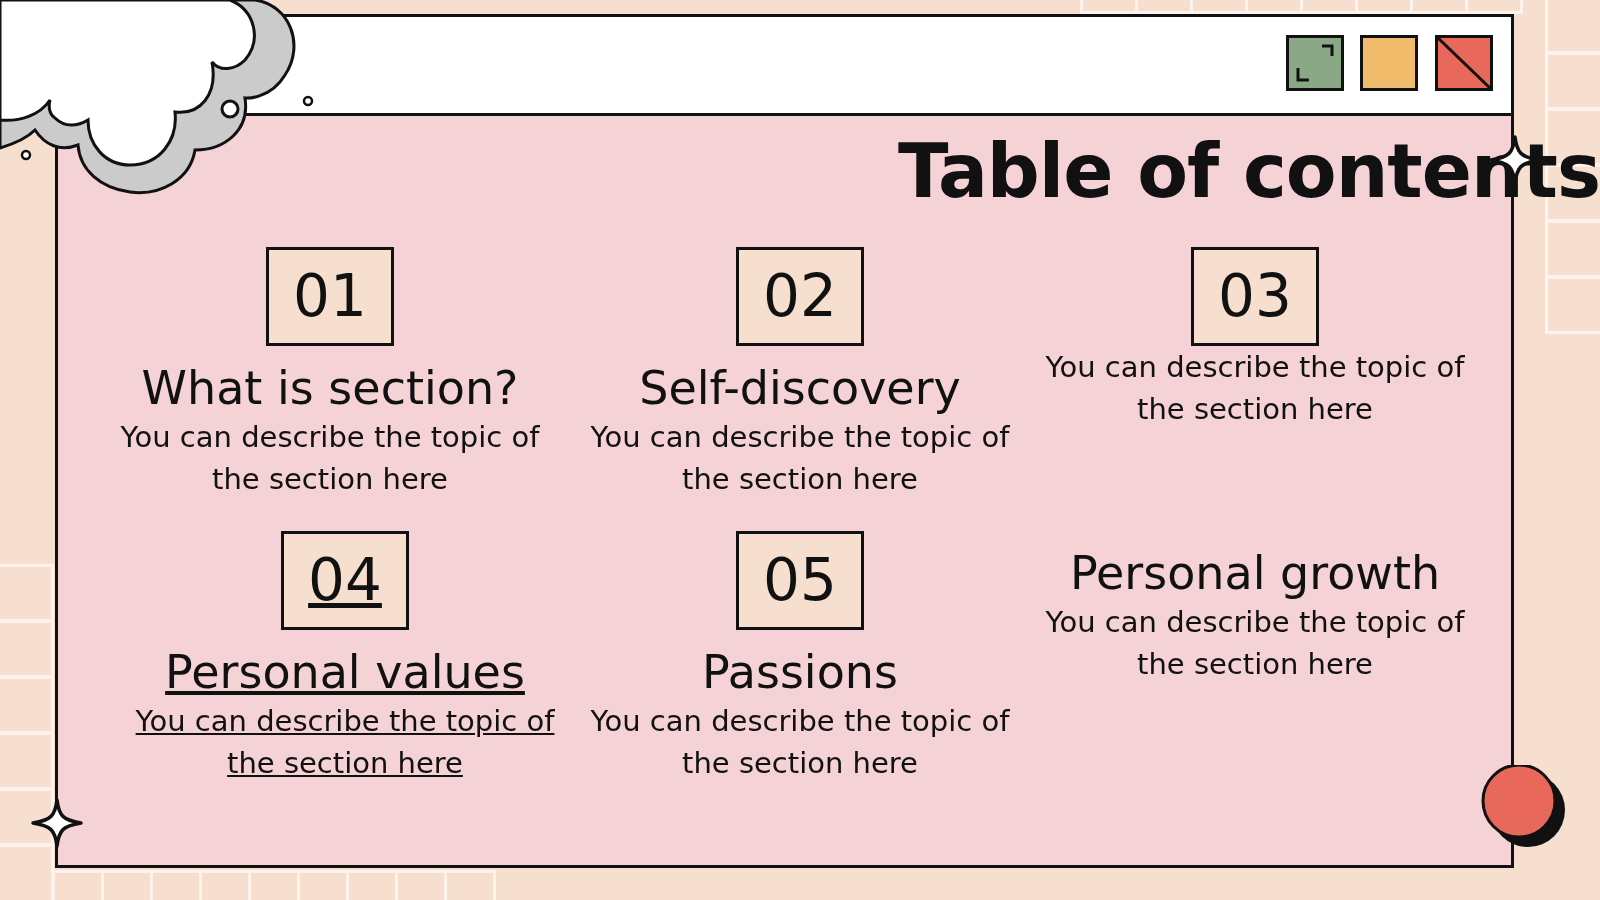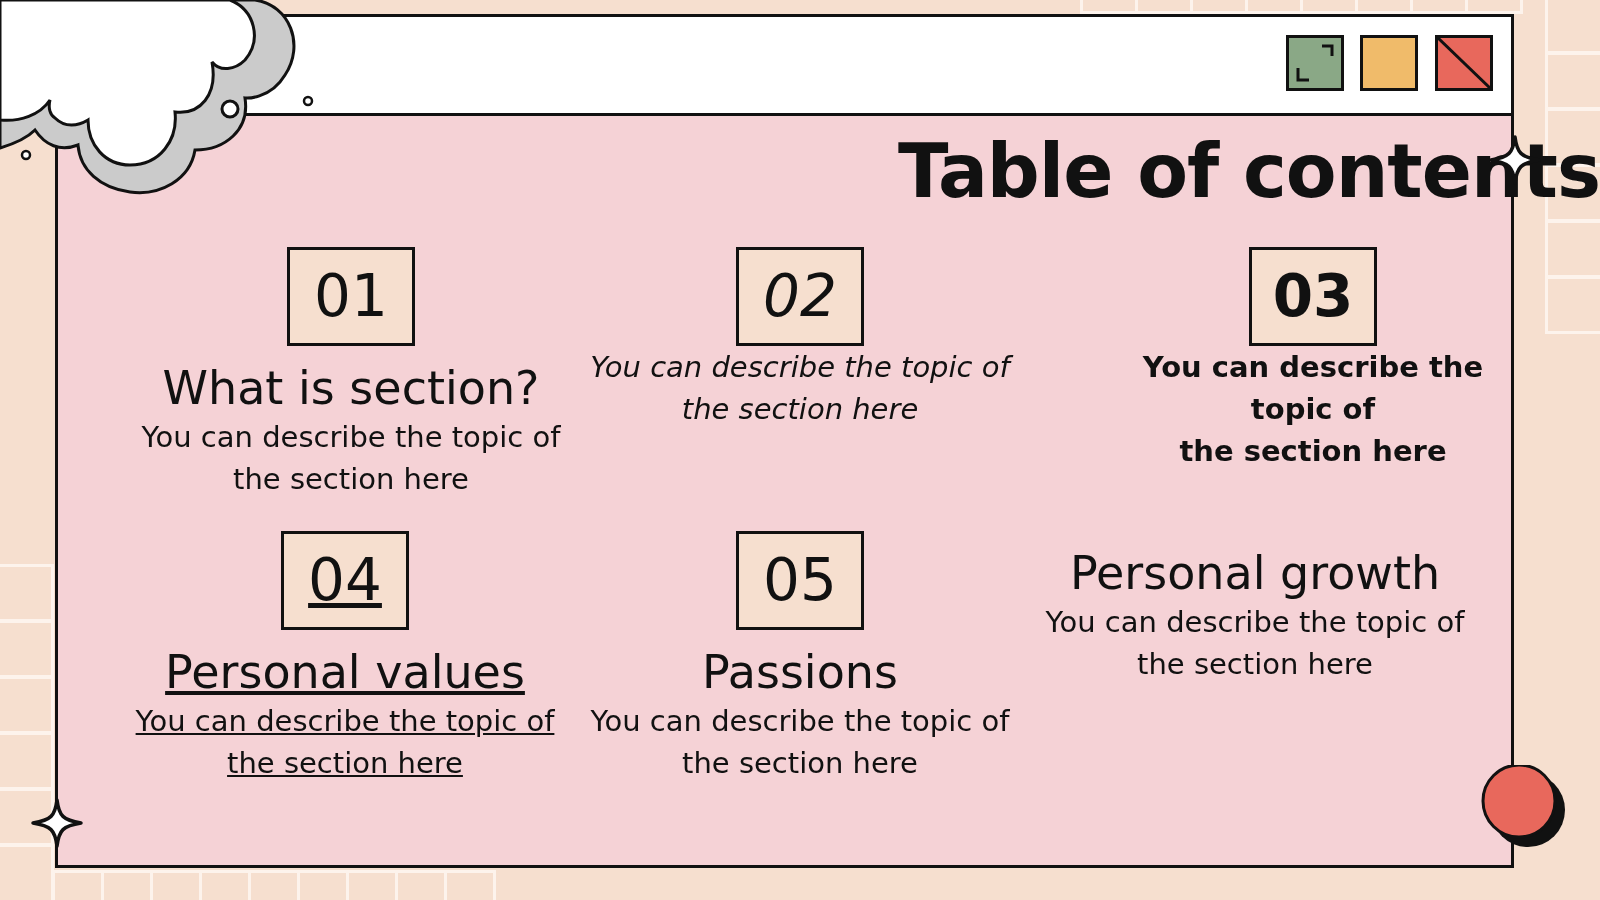--- a/index.html
+++ b/index.html
@@ -86,32 +86,33 @@
     <div class="ctrl close" style="background:#e8685c;">
       <svg width="52" height="50" viewBox="0 0 52 50" style="position:absolute;left:0;top:0;">
         <line x1="0" y1="0" x2="52" y2="50" stroke="#111" stroke-width="3"></line>
       </svg>
     </div>
   </div>
 </div>
 
 <h1 class="page-title">Table of contents</h1>
 
-<div class="item" style="left:141px;top:247px;">
+<div class="item" style="left:120px;top:247px;">
   <div class="numbox">01</div>
   <div class="item-title">What is section?</div>
   <div class="item-desc">You can describe the topic of</div>
   <div class="item-desc">the section here</div>
 </div>
-<div class="item" style="left:590px;top:247px;font-style:italic;">
+<div class="item" style="left:590px;top:247px;">
   <div class="numbox">02</div>
+  <div class="item-title">Self-discovery</div>
   <div class="item-desc">You can describe the topic of</div>
   <div class="item-desc">the section here</div>
 </div>
-<div class="item" style="left:1103px;top:247px;font-weight:bold;">
+<div class="item" style="left:1045px;top:247px;">
   <div class="numbox">03</div>
   <div class="item-desc">You can describe the topic of</div>
   <div class="item-desc">the section here</div>
 </div>
 <div class="item" style="left:135px;top:531px;text-decoration:underline;">
   <div class="numbox">04</div>
   <div class="item-title">Personal values</div>
   <div class="item-desc">You can describe the topic of</div>
   <div class="item-desc">the section here</div>
 </div>

